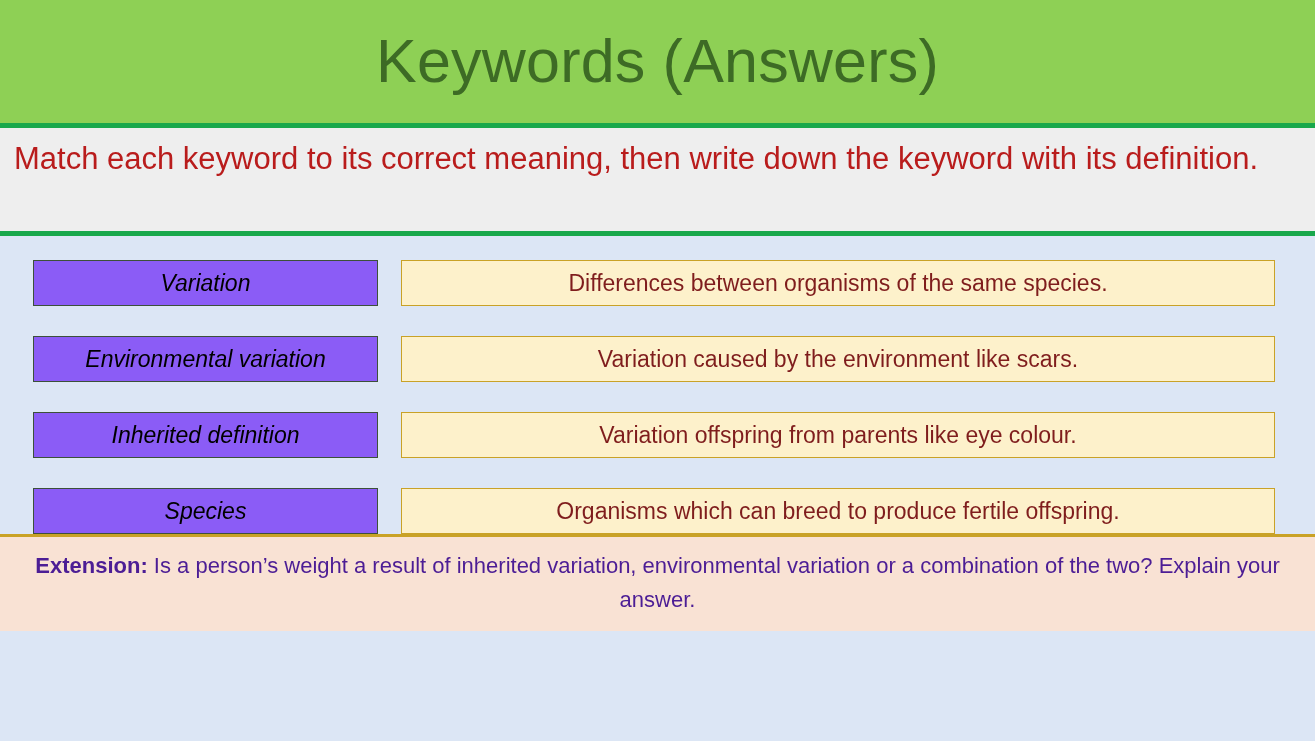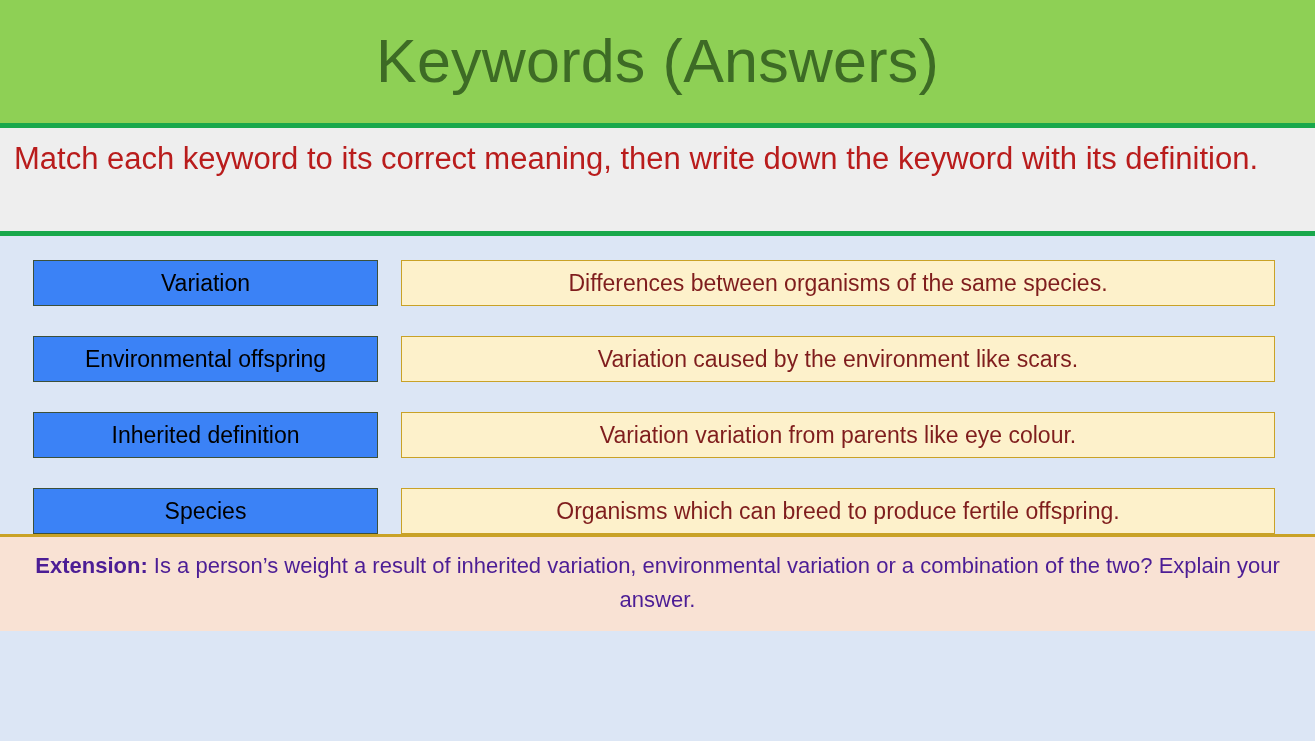--- a/index.html
+++ b/index.html
@@ -75,29 +75,30 @@
     box-sizing: border-box;
   }
   .match-row:last-child {
     margin-bottom: 0;
     border-radius: 18px;
   }
   .keyword-box {
     width: 345px;
     flex: 0 0 345px;
     height: 46px;
-    background: #3b82f6;
+    background: #8b5cf6;
     border: 1px solid #3c503a;
     box-sizing: border-box;
     display: flex;
     align-items: center;
     justify-content: center;
     color: #000000;
     font-size: 23px;
     line-height: 1;
+    font-style: italic;
   }
   .gap {
     flex: 0 0 23px;
   }
   .definition-box {
     flex: 1 1 auto;
     height: 46px;
     background: #fdf1cb;
     border: 1px solid #c9a227;
     box-sizing: border-box;
@@ -149,35 +150,35 @@
       </div>
       <div class="gap"></div>
       <div class="definition-box">
         <span>Differences between organisms of the same species.</span>
       </div>
     </div>
 
 
     <div class="match-row">
       <div class="keyword-box">
-        <span>Environmental offspring</span>
+        <span>Environmental variation</span>
       </div>
       <div class="gap"></div>
       <div class="definition-box">
         <span>Variation caused by the environment like scars.</span>
       </div>
     </div>
 
     <div class="match-row">
       <div class="keyword-box">
         <span>Inherited definition</span>
       </div>
       <div class="gap"></div>
       <div class="definition-box">
-        <span>Variation variation from parents like eye colour.</span>
+        <span>Variation offspring from parents like eye colour.</span>
       </div>
     </div>
 
     <div class="match-row">
       <div class="keyword-box">
         <span>Species</span>
       </div>
       <div class="gap"></div>
       <div class="definition-box">
         <span>Organisms which can breed to produce fertile offspring.</span>

